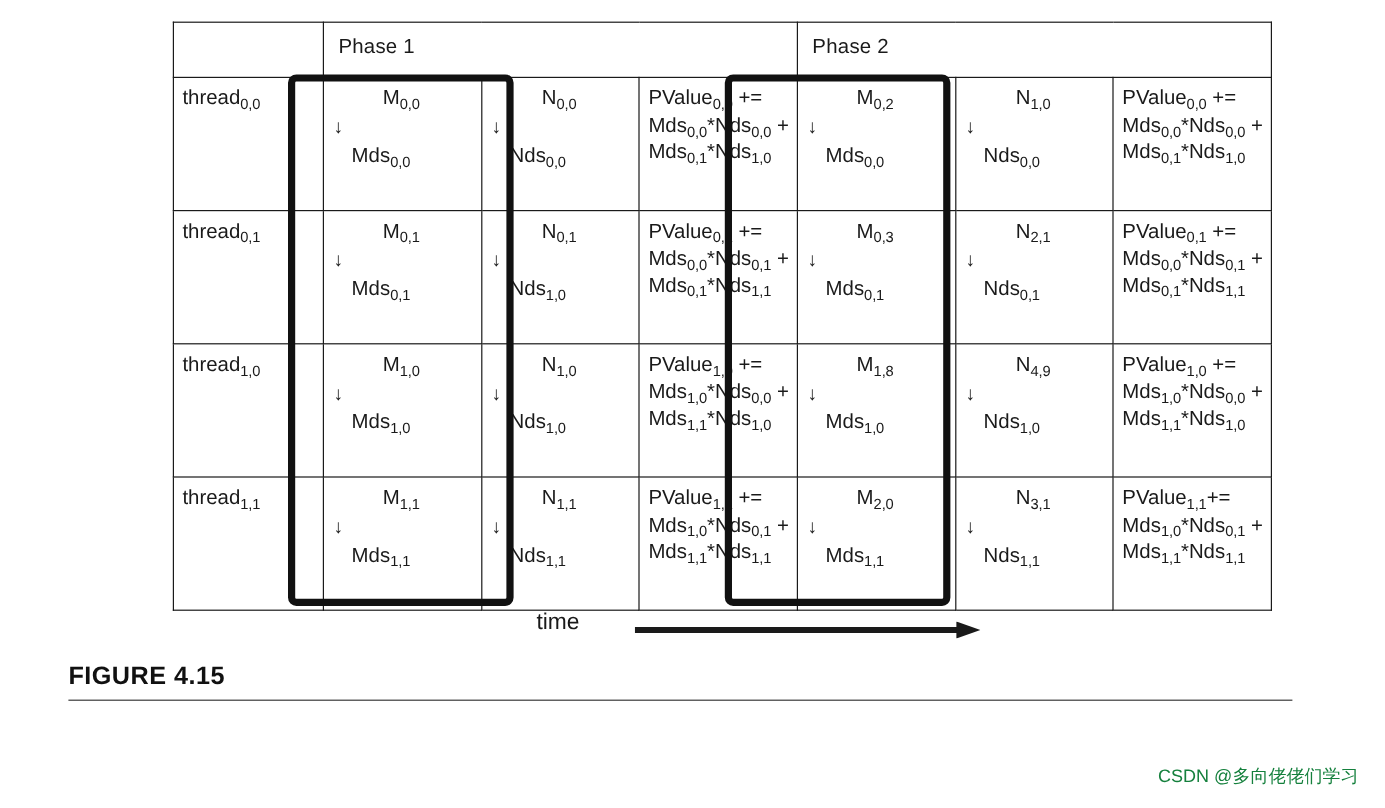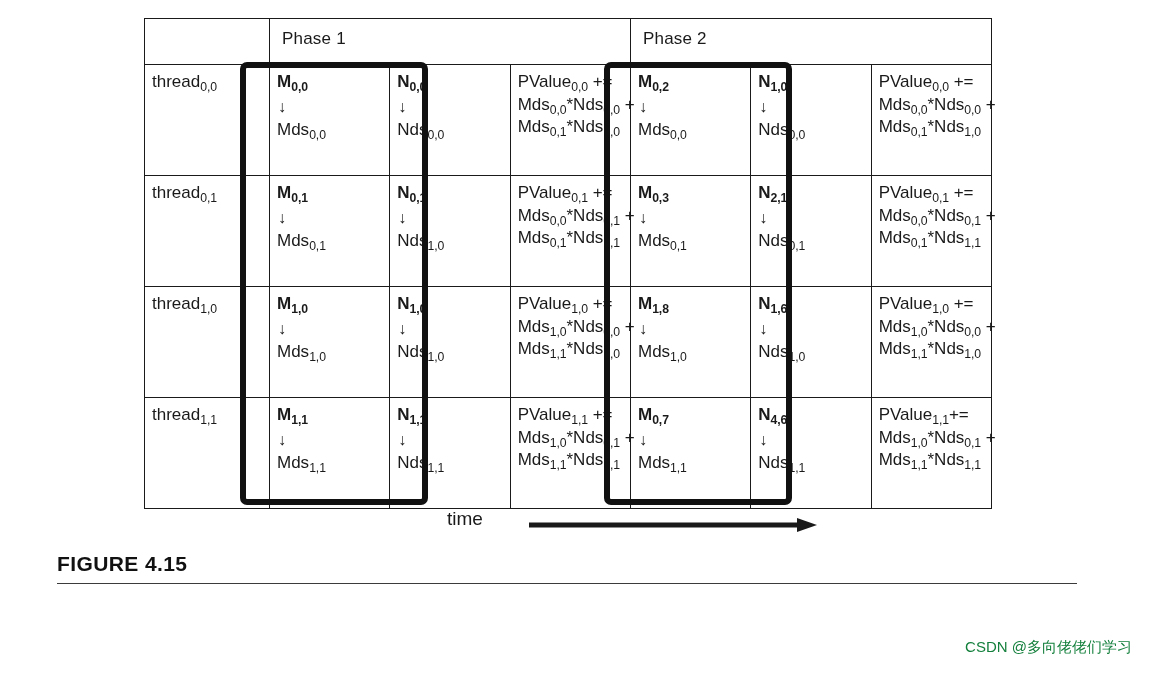--- a/index.html
+++ b/index.html
@@ -14,21 +14,21 @@
     color: #1a1a1a;
     position: relative;
     overflow: hidden;
   }
 
   
   #figure-table {
     position: absolute;
     left: 144px;
     top: 18px;
-    width: 848px;
+    width: 916px;
     border-collapse: collapse;
     table-layout: fixed;
   }
   #figure-table td {
     border: 1.5px solid #1a1a1a;
     vertical-align: top;
     padding: 6px 9px 8px 7px;
     font-size: 17px;
     line-height: 1.32;
     background: #ffffff;
@@ -46,31 +46,32 @@
   }
   .blank-head { border-right-width: 1.5px; }
 
   .row-cell { height: 96px; }
 
   .thread-label {
     font-size: 17px;
     white-space: nowrap;
   }
   .mn-name {
-    font-weight: bold;
+    font-weight: normal;
     display: block;
     margin-bottom: 2px;
+    text-align: center;
   }
   .arrow-down {
     display: block;
     font-size: 16px;
     line-height: 1.35;
     margin: 1px 0 2px 1px;
   }
-  .mn-dest { display: block; white-space: nowrap; }
+  .mn-dest { display: block; white-space: nowrap; margin-left: 16px; }
   .pv-line { display: block; white-space: nowrap; }
 
   sub {
     font-size: 0.72em;
     vertical-align: baseline;
     position: relative;
     top: 0.32em;
     letter-spacing: -0.1px;
   }
 
@@ -234,21 +235,21 @@
           <span class="pv-line">PValue<sub>1,0</sub> +=</span>
           <span class="pv-line">Mds<sub>1,0</sub>*Nds<sub>0,0</sub> +</span>
           <span class="pv-line">Mds<sub>1,1</sub>*Nds<sub>1,0</sub></span>
         </td>
         <td class="row-cell col-m">
           <span class="mn-name">M<sub>1,8</sub></span>
           <span class="arrow-down">↓</span>
           <span class="mn-dest">Mds<sub>1,0</sub></span>
         </td>
         <td class="row-cell col-n">
-          <span class="mn-name">N<sub>1,6</sub></span>
+          <span class="mn-name">N<sub>4,9</sub></span>
           <span class="arrow-down">↓</span>
           <span class="mn-dest">Nds<sub>1,0</sub></span>
         </td>
         <td class="row-cell col-pv">
           <span class="pv-line">PValue<sub>1,0</sub> +=</span>
           <span class="pv-line">Mds<sub>1,0</sub>*Nds<sub>0,0</sub> +</span>
           <span class="pv-line">Mds<sub>1,1</sub>*Nds<sub>1,0</sub></span>
         </td>
       </tr>
       <tr>
@@ -262,26 +263,26 @@
           <span class="mn-name">N<sub>1,1</sub></span>
           <span class="arrow-down">↓</span>
           <span class="mn-dest">Nds<sub>1,1</sub></span>
         </td>
         <td class="row-cell col-pv">
           <span class="pv-line">PValue<sub>1,1</sub> +=</span>
           <span class="pv-line">Mds<sub>1,0</sub>*Nds<sub>0,1</sub> +</span>
           <span class="pv-line">Mds<sub>1,1</sub>*Nds<sub>1,1</sub></span>
         </td>
         <td class="row-cell col-m">
-          <span class="mn-name">M<sub>0,7</sub></span>
+          <span class="mn-name">M<sub>2,0</sub></span>
           <span class="arrow-down">↓</span>
           <span class="mn-dest">Mds<sub>1,1</sub></span>
         </td>
         <td class="row-cell col-n">
-          <span class="mn-name">N<sub>4,6</sub></span>
+          <span class="mn-name">N<sub>3,1</sub></span>
           <span class="arrow-down">↓</span>
           <span class="mn-dest">Nds<sub>1,1</sub></span>
         </td>
         <td class="row-cell col-pv">
           <span class="pv-line">PValue<sub>1,1</sub>+=</span>
           <span class="pv-line">Mds<sub>1,0</sub>*Nds<sub>0,1</sub> +</span>
           <span class="pv-line">Mds<sub>1,1</sub>*Nds<sub>1,1</sub></span>
         </td>
       </tr>
     </tbody>

